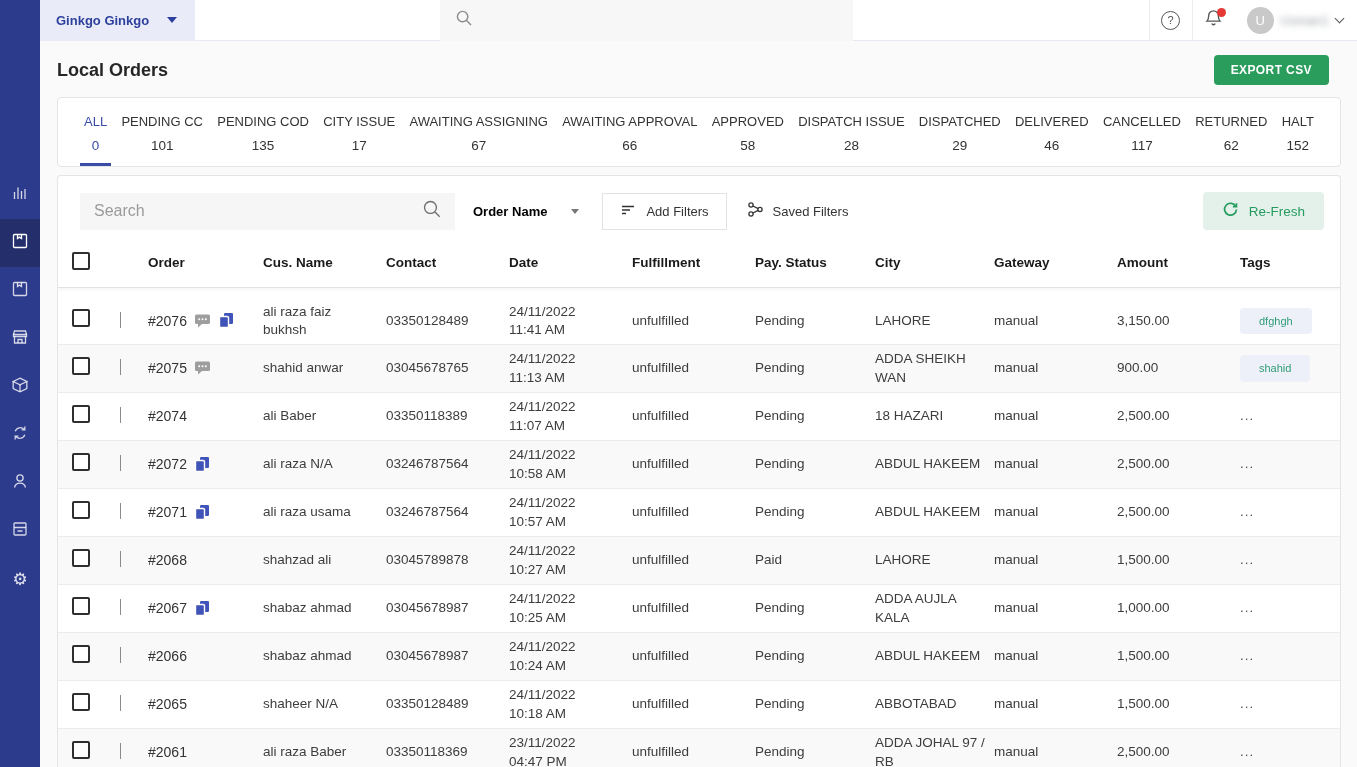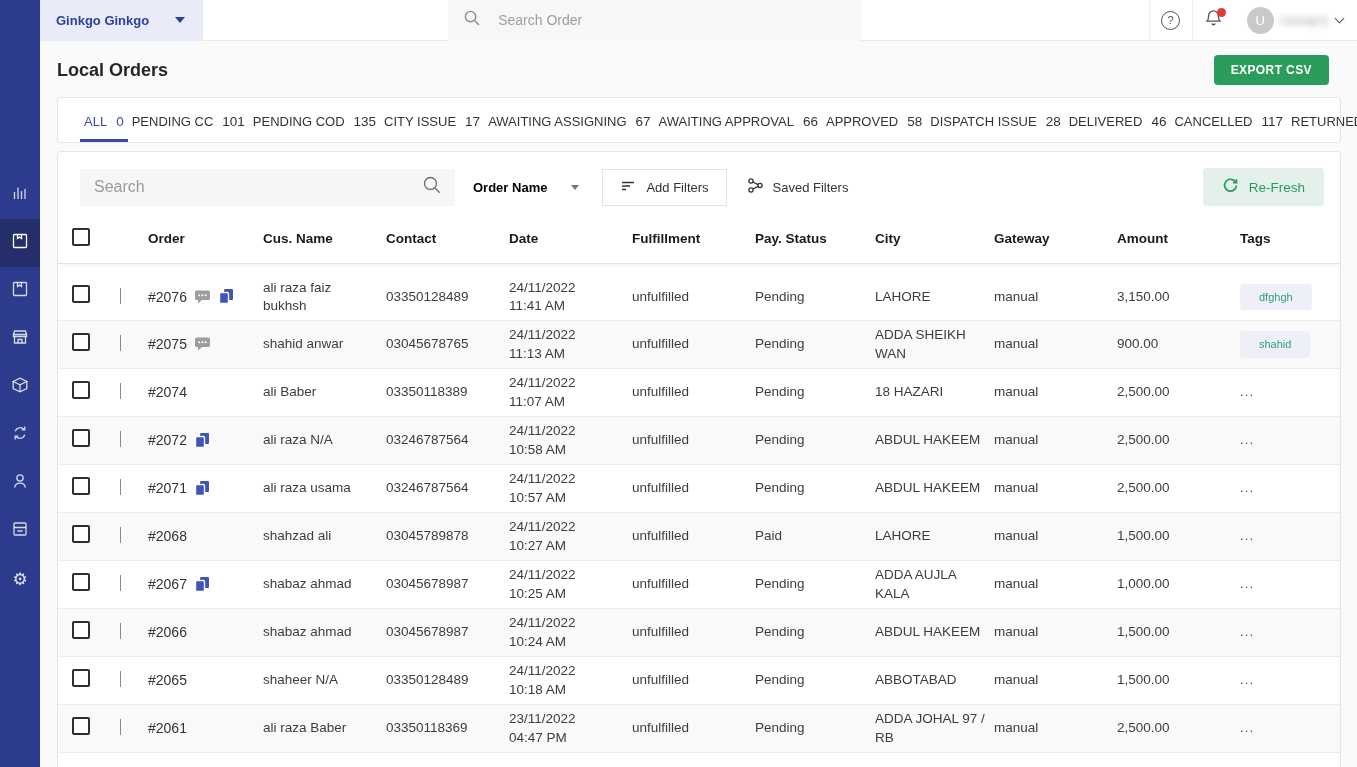--- a/index.html
+++ b/index.html
@@ -13,21 +13,21 @@
   .side-item.active { background:#242e6b; }
   .side-item svg { stroke:rgba(255,255,255,.8); fill:none; stroke-width:1.3; }
   .side-item.active svg { stroke:#ffffff; }
   .gear-glyph { color:rgba(255,255,255,.85); font-size:17px; font-family:"DejaVu Sans",sans-serif; }
 
   
   .main { flex:1; display:flex; flex-direction:column; min-width:0; }
 
   
   .topbar { height:41px; background:#fff; display:flex; align-items:center; border-bottom:1px solid #e7e9f2; flex:0 0 41px; }
-  .store-switch { height:41px; background:#e9ecf8; display:flex; align-items:center; gap:26px; padding:0 18px 0 16px; cursor:pointer; }
+  .store-switch { height:41px; background:#e9ecf8; display:flex; align-items:center; gap:18px; padding:0 18px 0 16px; cursor:pointer; }
   .store-switch .store-name { color:#2c3f9c; font-size:13px; font-weight:bold; }
   .caret-down { width:0; height:0; border-left:5px solid transparent; border-right:5px solid transparent; border-top:6px solid #2c3f9c; }
   .top-search { margin-left:245px; width:413px; height:41px; background:#f7f7f7; display:flex; align-items:center; padding:0 14px; gap:16px; }
   .top-search input { border:none; outline:none; background:transparent; font-size:14px; color:#444; width:100%; font-family:inherit; }
   .top-search input::placeholder { color:#9e9e9e; }
   .top-right { margin-left:auto; display:flex; align-items:center; height:41px; }
   .top-divider { width:1px; height:41px; background:#ededed; }
   .icon-btn { width:42px; height:41px; display:flex; align-items:center; justify-content:center; position:relative; cursor:pointer; }
   .help-circle { width:19px; height:19px; border:1.4px solid #555; border-radius:50%; display:flex; align-items:center; justify-content:center; font-size:11px; color:#555; }
   .notif-dot { position:absolute; top:8px; right:9px; width:9px; height:9px; border-radius:50%; background:#e53935; }
@@ -38,21 +38,21 @@
 
   
   .page-header { display:flex; align-items:center; justify-content:space-between; padding:14px 28px 12px 17px; }
   .page-title { font-size:18px; color:#262626; }
   .export-btn { background:#2a9d5c; color:#fff; border:none; border-radius:4px; font-size:12px; font-weight:bold;
     letter-spacing:.4px; padding:8px 17px; cursor:pointer; font-family:inherit; }
 
   
   .tabs-card { margin:0 16px 8px 17px; background:#fff; border:1px solid #e5e5e5; border-radius:4px; }
   .tabs { display:flex; justify-content:space-between; padding:0 22px; }
-  .tab { display:flex; flex-direction:row; align-items:center; gap:9px; padding:16px 4px 10px; border-bottom:3px solid transparent; cursor:pointer; }
+  .tab { display:flex; flex-direction:column; align-items:center; gap:9px; padding:16px 4px 10px; border-bottom:3px solid transparent; cursor:pointer; }
   .tab .tab-label { font-size:13px; color:#333; white-space:nowrap; }
   .tab .tab-count { font-size:13.5px; color:#333; }
   .tab.active { border-bottom-color:#3a4da6; }
   .tab.active .tab-label, .tab.active .tab-count { color:#3a4da6; }
 
   
   .table-card { margin:0 16px 0 17px; background:#fff; border:1px solid #e5e5e5; border-bottom:none; border-radius:4px 4px 0 0; flex:1; overflow:hidden; }
 
   
   .filter-bar { display:flex; align-items:center; padding:16px 16px 10px 22px; }
@@ -162,21 +162,20 @@
     <header class="topbar">
       <div class="store-switch">
         <span class="store-name">Ginkgo Ginkgo</span>
         <span class="caret-down"></span>
       </div>
       <div class="top-search">
         <span><svg width="20" height="20" viewBox="0 0 20 20" fill="none" stroke="#8a8a8a" stroke-width="1.4">
               <circle cx="8.6" cy="8.6" r="5.2"></circle>
               <path d="M12.6 12.6 17 17"></path>
             </svg></span>
-        <input type="text" placeholder="Search Order" style="">
       </div>
       <div class="top-right">
         <div class="top-divider"></div>
         <div class="icon-btn">
           <span class="help-circle">?</span>
         </div>
         <div class="top-divider"></div>
         <div class="icon-btn">
           <span><svg width="21" height="21" viewBox="0 0 20 20" fill="none" stroke="#555" stroke-width="1.3">
                 <path d="M10 2.8a4.6 4.6 0 0 1 4.6 4.6c0 3.1.8 4.3 1.6 5.1H3.8c.8-.8 1.6-2 1.6-5.1A4.6 4.6 0 0 1 10 2.8Z"></path>
@@ -223,20 +222,24 @@
     <span class="tab-label">AWAITING APPROVAL</span>
     <span class="tab-count">66</span>
   </div>
           <div class="tab">
     <span class="tab-label">APPROVED</span>
     <span class="tab-count">58</span>
   </div>
           <div class="tab">
     <span class="tab-label">DISPATCH ISSUE</span>
     <span class="tab-count">28</span>
+  </div>
+          <div class="tab">
+    <span class="tab-label">DISPATCHED</span>
+    <span class="tab-count">29</span>
   </div>
           <div class="tab">
     <span class="tab-label">DELIVERED</span>
     <span class="tab-count">46</span>
   </div>
           <div class="tab">
     <span class="tab-label">CANCELLED</span>
     <span class="tab-count">117</span>
   </div>
           <div class="tab">

